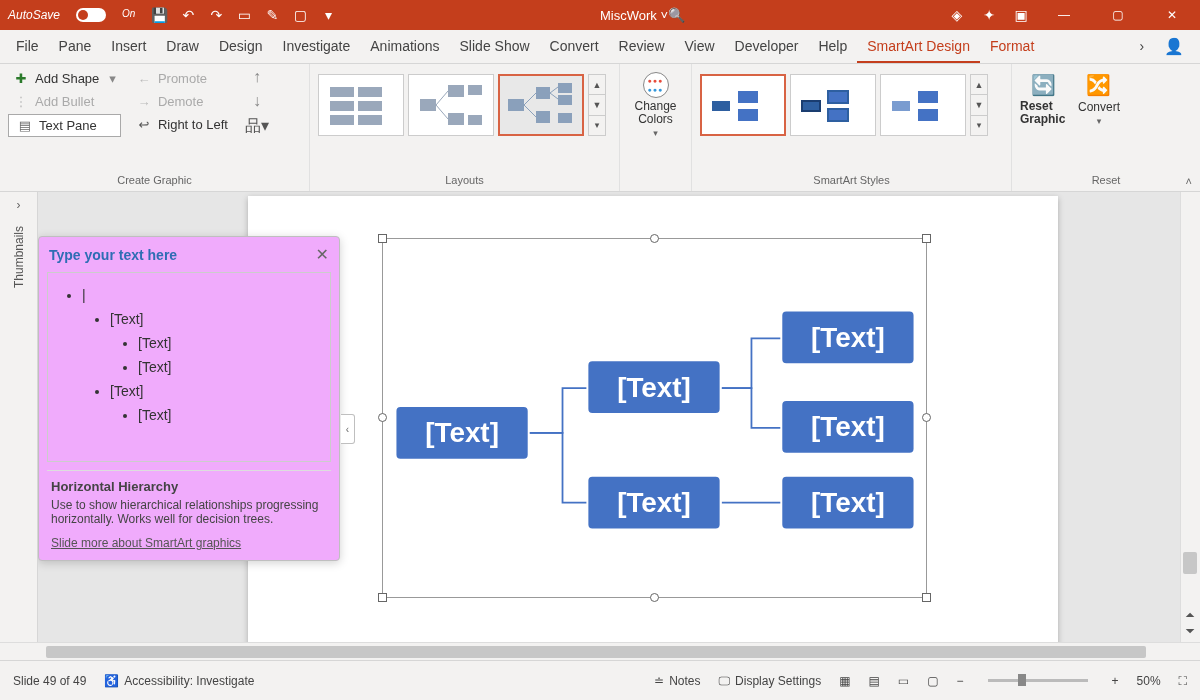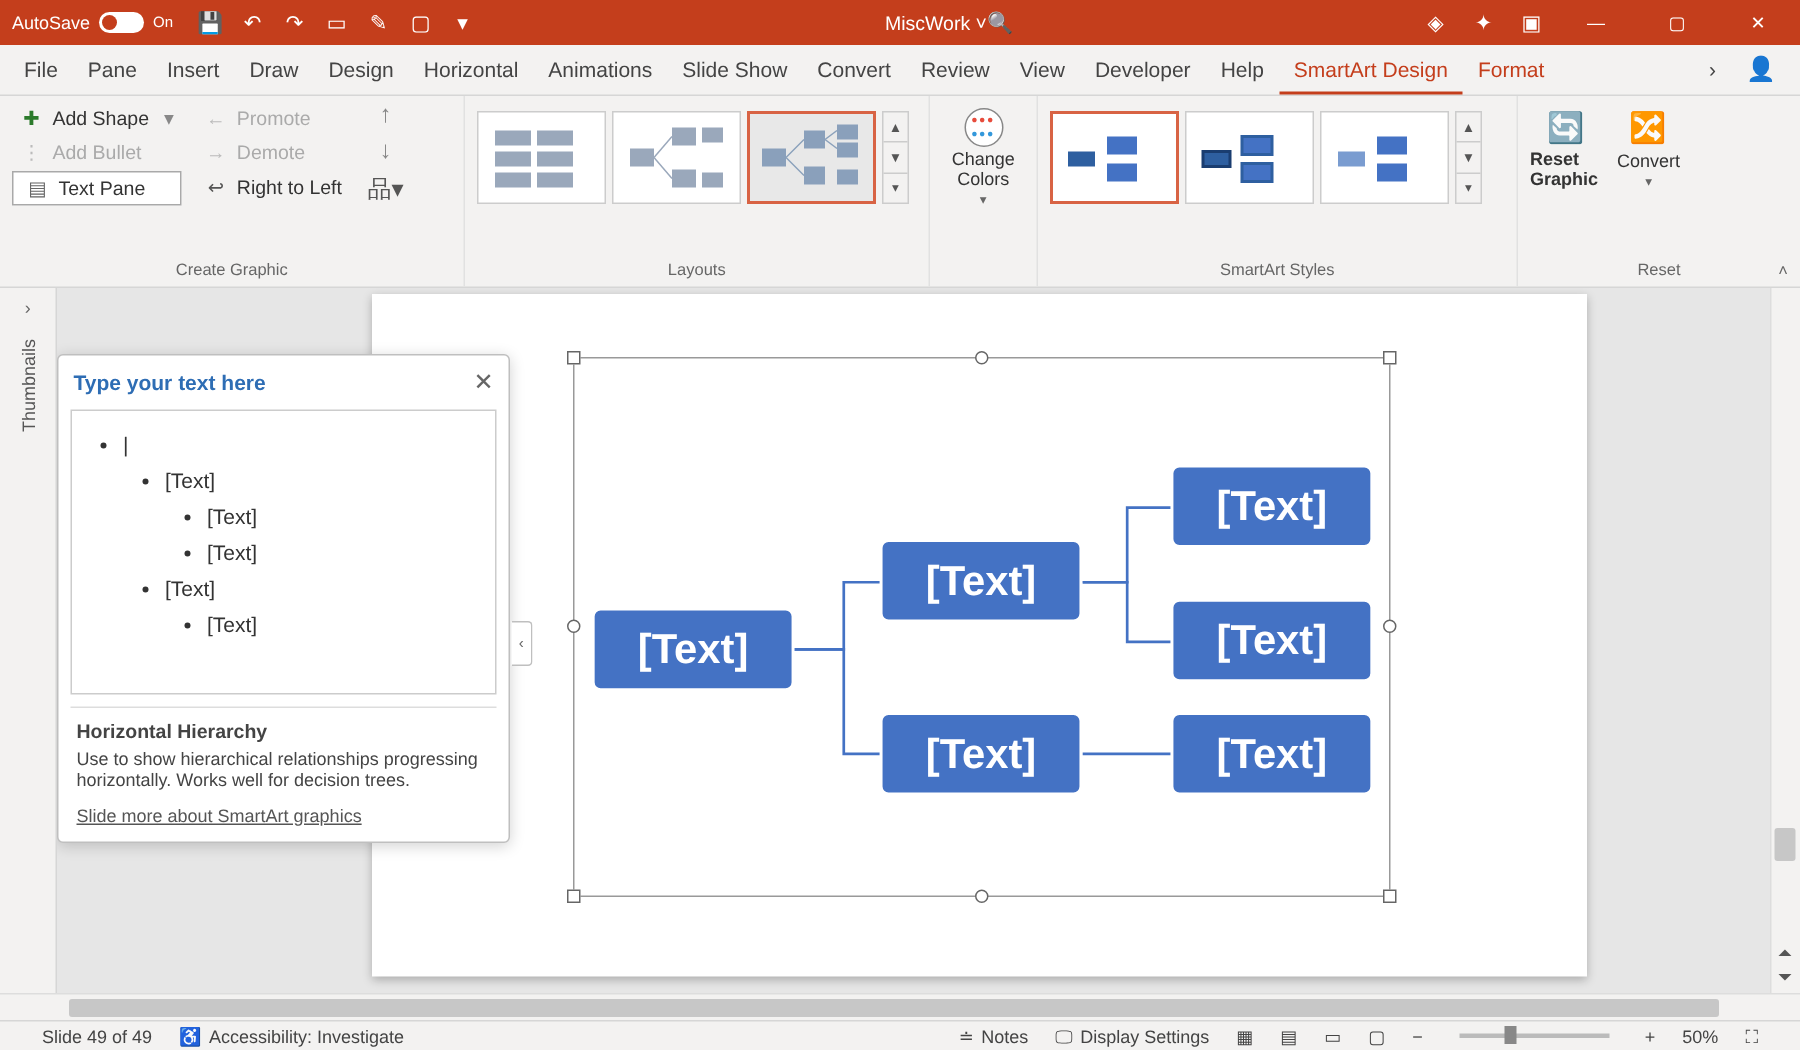--- a/index.html
+++ b/index.html
@@ -1,20 +1,20 @@
 <!DOCTYPE html>
 <html><head>
 <meta charset="utf-8">
 <style>
 * { box-sizing: border-box; margin: 0; padding: 0; font-family: "Segoe UI", Arial, sans-serif; }
 body { width: 1200px; height: 700px; overflow: hidden; background: #f3f2f1; display: flex; flex-direction: column; }
 
 
 .titlebar { height: 30px; background: #c43e1c; display: flex; align-items: center; color: white; padding: 0 8px; font-size: 12px; }
-.titlebar .autosave { display: flex; align-items: center; gap: 6px; }
+.titlebar .autosave { display: flex; align-items: flex-start; gap: 16px; font-style: italic; }
 .switch { width: 30px; height: 14px; background: white; border-radius: 7px; position: relative; }
 .switch::after { content: ""; position: absolute; width: 10px; height: 10px; border-radius: 50%; background: #c43e1c; left: 2px; top: 2px; }
 .tb-icons { display: flex; gap: 10px; margin-left: 16px; align-items: center; }
 .tb-icon { width: 18px; height: 18px; display: flex; align-items: center; justify-content: center; color: white; font-size: 14px; cursor: pointer; }
 .titlebar .center { flex: 1; display: flex; justify-content: center; align-items: center; }
 .doc-name { font-size: 13px; }
 .search-icon { font-size: 14px; }
 .titlebar .right { display: flex; gap: 14px; align-items: center; }
 .win-btn { width: 40px; height: 28px; display: flex; align-items: center; justify-content: center; font-size: 12px; cursor: pointer; }
 
@@ -69,21 +69,21 @@
 
 .workspace { flex: 1; display: flex; background: #e6e6e6; overflow: hidden; position: relative; }
 .thumb-rail { width: 38px; background: #f3f2f1; border-right: 1px solid #d6d6d6; display: flex; flex-direction: column; align-items: center; padding-top: 6px; }
 .thumb-rail .expand { font-size: 12px; color: #666; cursor: pointer; }
 .thumb-rail-label { writing-mode: vertical-rl; transform: rotate(180deg); font-size: 12px; color: #555; margin-top: 14px; }
 
 .canvas-area { flex: 1; position: relative; display: flex; justify-content: center; align-items: flex-start; overflow: hidden; }
 .slide { position: absolute; left: 210px; top: 4px; width: 810px; height: 455px; background: #fff; box-shadow: 0 2px 6px rgba(0,0,0,0.25); }
 
 
-.text-pane { position: absolute; left: 0px; top: 44px; width: 302px; background: #ffffff; border: 1px solid #bfbfbf; border-radius: 4px; box-shadow: 0 2px 10px rgba(0,0,0,0.18); z-index: 20; }
+.text-pane { position: absolute; left: 0px; top: 44px; width: 302px; background: #f0abfc; border: 1px solid #bfbfbf; border-radius: 4px; box-shadow: 0 2px 10px rgba(0,0,0,0.18); z-index: 20; }
 .tp-header { display: flex; align-items: center; justify-content: space-between; padding: 8px 10px; color: #2e6db4; font-weight: 600; font-size: 14px; }
 .tp-close { color: #666; cursor: pointer; font-size: 16px; font-weight: normal; }
 .tp-body { border: 1px solid #ccc; margin: 0 8px 8px; padding: 10px 6px 20px; font-size: 14px; color: #333; min-height: 190px; }
 .tp-body ul { list-style: disc; padding-left: 28px; }
 .tp-body ul ul { padding-left: 28px; }
 .tp-body li { padding: 4px 0; }
 .cursor-line::after { content: "|"; font-weight: normal; }
 .tp-desc { border-top: 1px solid #ddd; margin: 0 8px 10px; padding: 8px 4px 0; font-size: 12px; color: #444; }
 .tp-desc .title { font-weight: 700; margin-bottom: 4px; font-size: 13px; }
 .tp-desc .link { color: #555; text-decoration: underline; margin-top: 10px; display: inline-block; cursor: pointer; }
@@ -107,21 +107,21 @@
 
 .vscroll { position: absolute; right: 0; top: 0; width: 20px; height: 100%; background: #f3f2f1; border-left: 1px solid #ddd; }
 .vscroll .thumb-bar { position: absolute; right: 3px; width: 14px; top: 360px; height: 22px; background: #c7c7c7; border-radius: 2px; }
 .nav-arrows { position: absolute; right: 0; bottom: 0; width: 20px; display: flex; flex-direction: column; align-items: center; gap: 2px; padding-bottom: 4px; }
 .nav-arrows span { font-size: 12px; color: #555; cursor: pointer; }
 
 .hscroll { height: 18px; background: #f3f2f1; border-top: 1px solid #ddd; position: relative; }
 .hscroll .thumb-bar { position: absolute; left: 46px; width: 1100px; top: 3px; height: 12px; background: #c7c7c7; border-radius: 2px; }
 
 
-.statusbar { height: 20px; background: #f3f2f1; border-top: 1px solid #d6d6d6; display: flex; align-items: center; font-size: 12px; color: #444; padding: 0 28px; gap: 18px; }
+.statusbar { height: 40px; background: #f3f2f1; border-top: 1px solid #d6d6d6; display: flex; align-items: center; font-size: 12px; color: #444; padding: 0 13px; gap: 18px; }
 .statusbar .spacer { flex: 1; }
 .status-item { display: flex; align-items: center; gap: 5px; cursor: pointer; }
 .zoom-slider { width: 100px; height: 3px; background: #bbb; position: relative; margin: 0 6px; }
 .zoom-slider .knob { position: absolute; width: 8px; height: 12px; background: #888; top: -5px; left: 30px; }
 </style>
 </head>
 <body>
 
 <div class="titlebar">
   <div class="autosave">
@@ -151,21 +151,21 @@
     <span class="win-btn">✕</span>
   </div>
 </div>
 
 <div class="tab-row">
   <div class="tab">File</div>
   <div class="tab">Pane</div>
   <div class="tab">Insert</div>
   <div class="tab">Draw</div>
   <div class="tab">Design</div>
-  <div class="tab">Horizontal</div>
+  <div class="tab">Investigate</div>
   <div class="tab">Animations</div>
   <div class="tab">Slide Show</div>
   <div class="tab">Convert</div>
   <div class="tab">Review</div>
   <div class="tab">View</div>
   <div class="tab">Developer</div>
   <div class="tab">Help</div>
   <div class="tab active">SmartArt Design</div>
   <div class="tab context">Format</div>
   <div class="spacer"></div>

